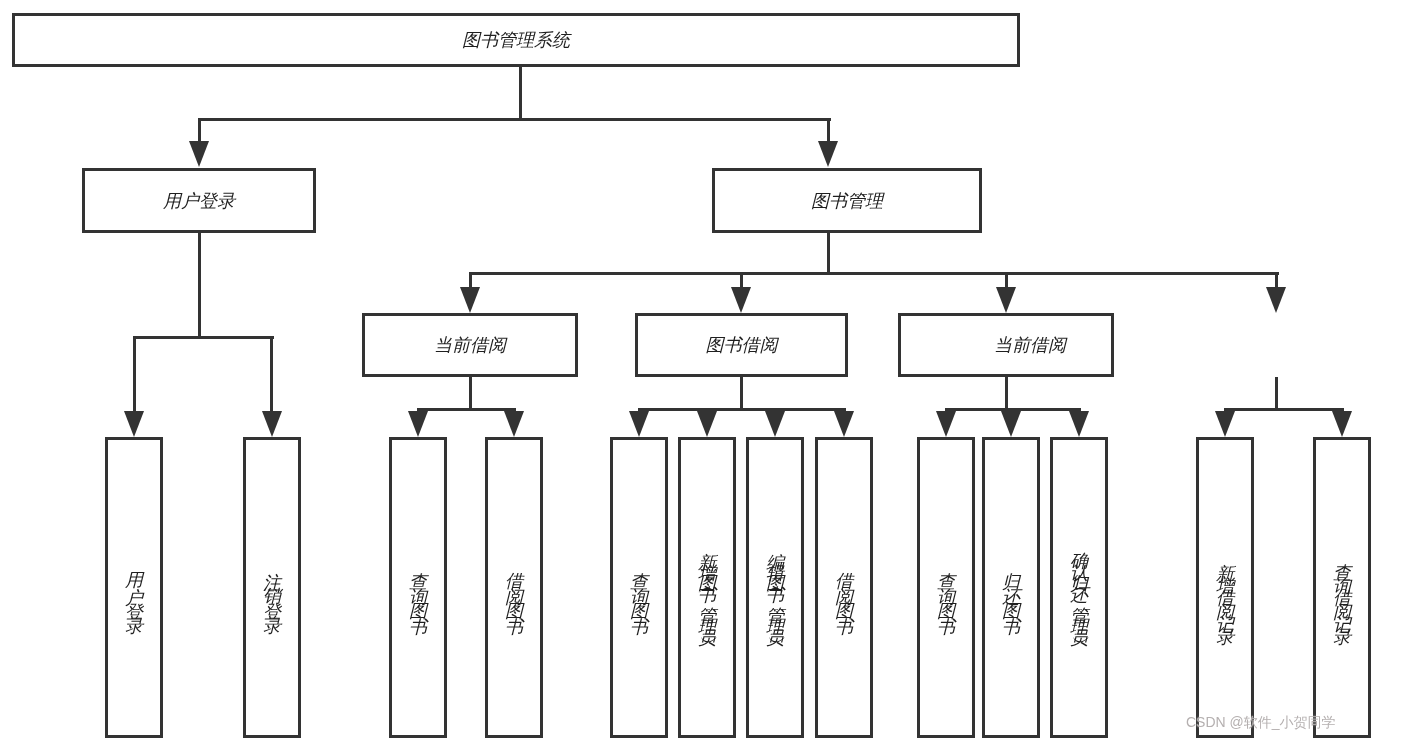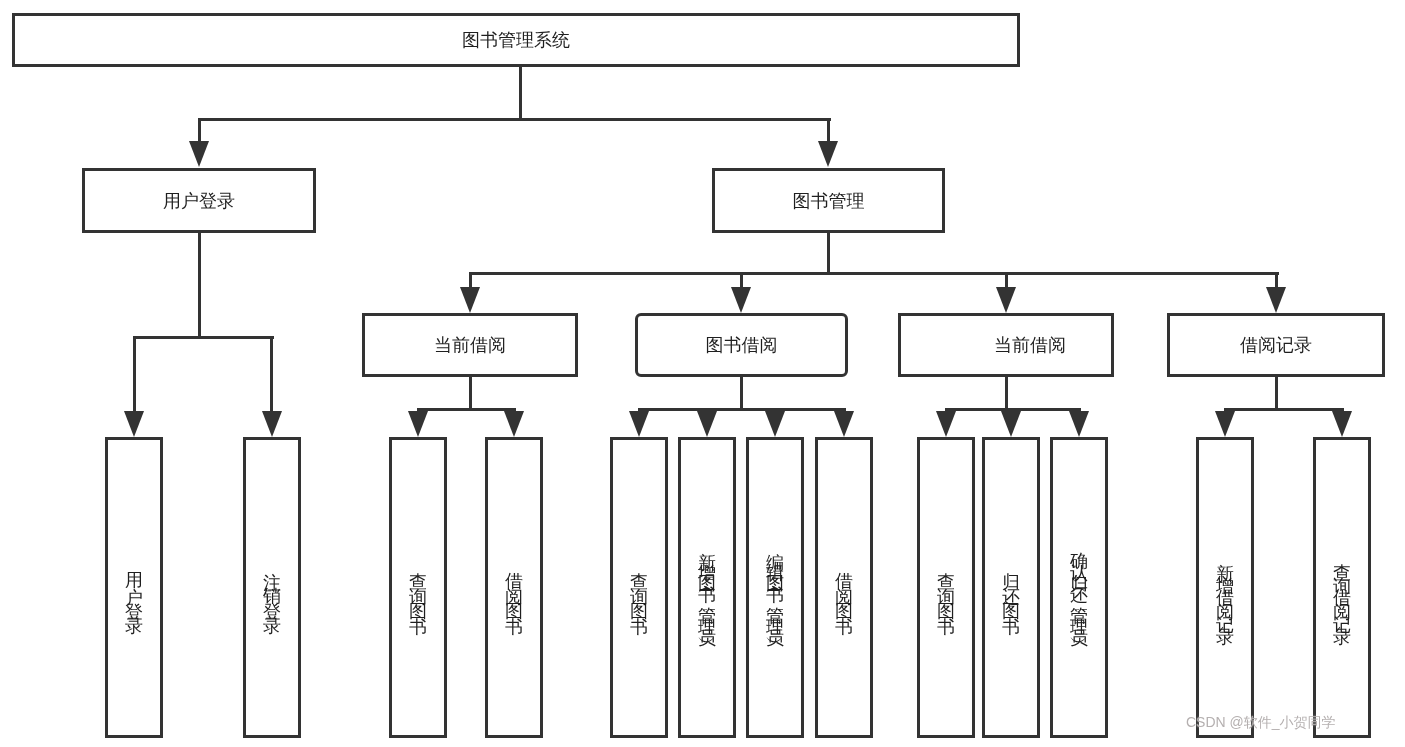--- a/index.html
+++ b/index.html
@@ -21,20 +21,21 @@
     box-sizing:border-box;
     border:3px solid var(--line);
     background:#fff;
     color:var(--text);
     display:flex;
     align-items:center;
     justify-content:center;
     font-size:18px;
     line-height:1;
     text-align:left;
+    font-style:italic;
   }
   .vtext{
     writing-mode:vertical-rl;
     text-orientation:mixed;
   }
   .v4{letter-spacing:15px;}
   .v6{letter-spacing:13px;}
   .v9{letter-spacing:11px;}
   .line{
     position:absolute;
@@ -118,29 +119,28 @@
   <div class="line" style="left:1224px;top:408px;width:120px;height:3px;"></div>
   <div class="line" style="left:1224px;top:408px;width:3px;height:6px;"></div>
   <div class="arrow" style="left:1215px;top:411px;"></div>
   <div class="line" style="left:1341px;top:408px;width:3px;height:6px;"></div>
   <div class="arrow" style="left:1332px;top:411px;"></div>
 
   <div class="node" style="left:12px;top:13px;width:1008px;height:54px;">图书管理系统</div>
 
   <div class="node" style="left:82px;top:168px;width:234px;height:65px;">用户登录</div>
 
-  <div class="node" style="left:712px;top:168px;width:233px;height:65px;">图书管理</div>
+  <div class="node" style="left:712px;top:168px;width:270px;height:65px;">图书管理</div>
 
   <div class="node" style="left:362px;top:313px;width:216px;height:64px;">当前借阅</div>
 
-  <div class="node" style="left:635px;top:313px;width:213px;height:64px;border-radius:6px;">图书借阅</div>
+  <div class="node" style="left:635px;top:313px;width:213px;height:64px;">图书借阅</div>
 
   <div class="node" style="left:898px;top:313px;width:216px;height:64px;padding-left:48px;">当前借阅</div>
 
-  <div class="node" style="left:1167px;top:313px;width:218px;height:64px;">借阅记录</div>
 
   <div class="node vtext v4" style="left:105px;top:437px;width:58px;height:301px;">用户登录</div>
   <div class="node vtext v4" style="left:243px;top:437px;width:58px;height:301px;">注销登录</div>
 
   <div class="node vtext v4" style="left:389px;top:437px;width:58px;height:301px;">查询图书</div>
   <div class="node vtext v4" style="left:485px;top:437px;width:58px;height:301px;">借阅图书</div>
 
   <div class="node vtext v4" style="left:610px;top:437px;width:58px;height:301px;">查询图书</div>
   <div class="node vtext v9" style="left:678px;top:437px;width:58px;height:301px;">新增图书（管理员）</div>
   <div class="node vtext v9" style="left:746px;top:437px;width:58px;height:301px;">编辑图书（管理员）</div>

